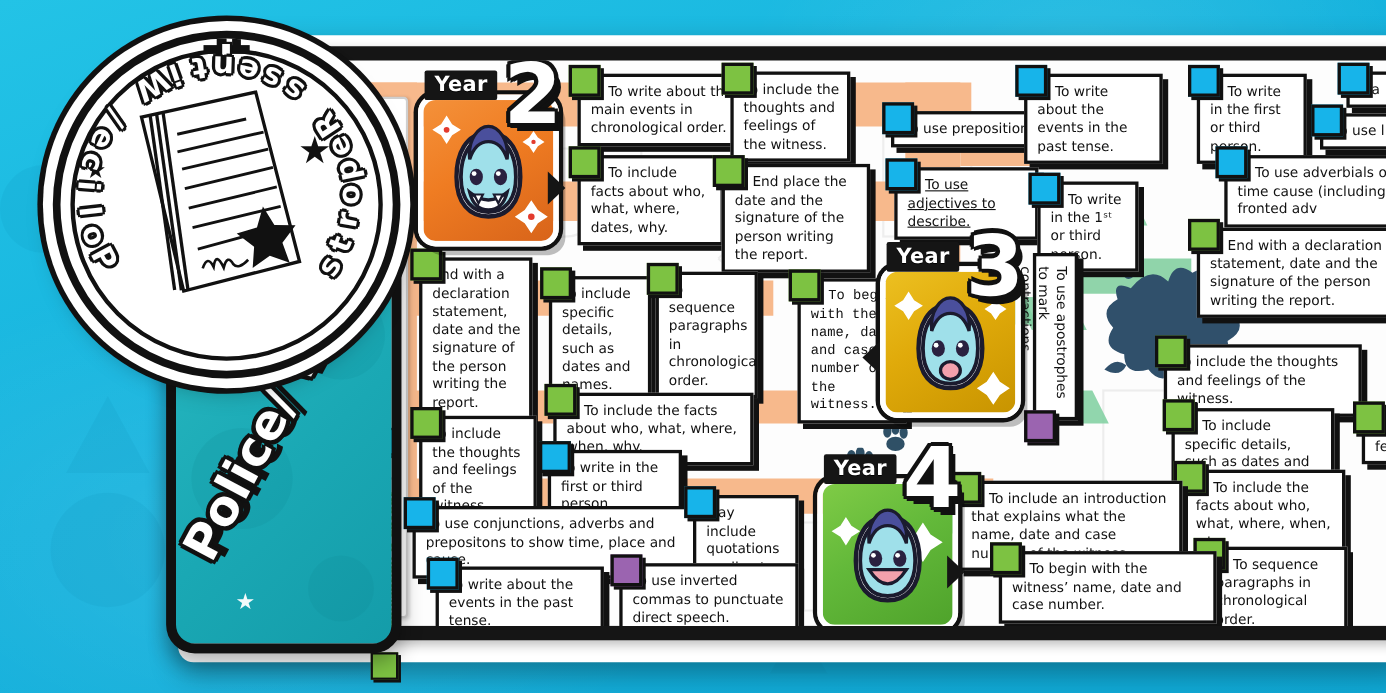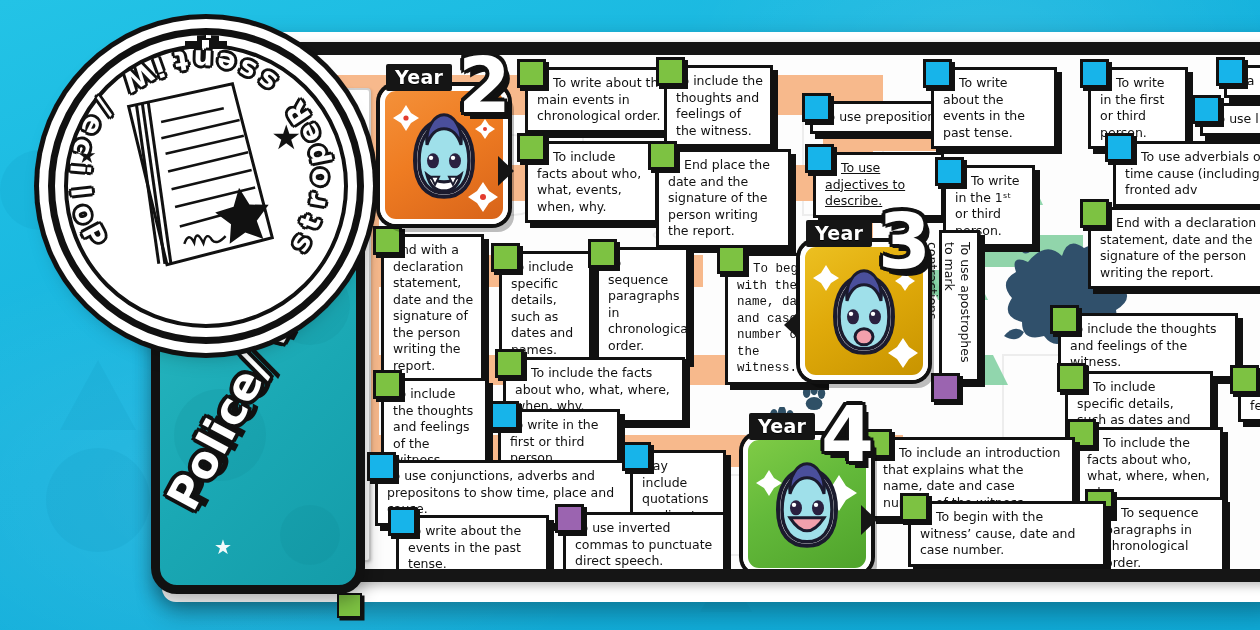--- a/index.html
+++ b/index.html
@@ -355,21 +355,21 @@
   <div class="stmt" style="left:627px;top:46px;width:149px;">
     <span class="chip blue"></span>
     <span>To use prepositions.</span>
   </div>
   <div class="stmt ind" style="left:748px;top:12px;width:126px;">
     <span class="chip blue"></span>
     <span>To write about the events in the past tense.</span>
   </div>
   <div class="stmt ind" style="left:342px;top:86px;width:133px;">
     <span class="chip green"></span>
-    <span>To include facts about who, what, events, when, why.</span>
+    <span>To include facts about who, what, where, dates, why.</span>
   </div>
   <div class="stmt ind" style="left:473px;top:94px;width:135px;">
     <span class="chip green"></span>
     <span>End place the date and the signature of the person writing the report.</span>
   </div>
   <div class="stmt ind" style="left:630px;top:97px;width:131px;text-decoration:underline;">
     <span class="chip blue"></span>
     <span>To use adjectives to describe.</span>
   </div>
   <div class="stmt ind" style="left:760px;top:110px;width:92px;">
@@ -461,21 +461,21 @@
   <div class="stmt ind" style="left:910px;top:442px;width:132px;">
     <span class="chip green"></span>
     <span>To sequence paragraphs in chronological order.</span>
   </div>
   <div class="stmt ind" style="left:688px;top:382px;width:204px;">
     <span class="chip green"></span>
     <span>To include an introduction that explains what the name, date and case number of the witness.</span>
   </div>
   <div class="stmt ind" style="left:725px;top:446px;width:198px;">
     <span class="chip green"></span>
-    <span>To begin with the witness’ cause, date and case number.</span>
+    <span>To begin with the witness’ name, date and case number.</span>
   </div>
   <div class="stmt ind" style="left:1055px;top:318px;width:60px;">
     <span class="chip green"></span>
     <span>T feeli</span>
   </div>
 </div>
 
 <div id="legend-rail">
   <div class="legend-cell" style="top:8px;height:140px;">
     <div class="legend-label" style="color:#9b64b0;height:90px;">Punctuation</div>

